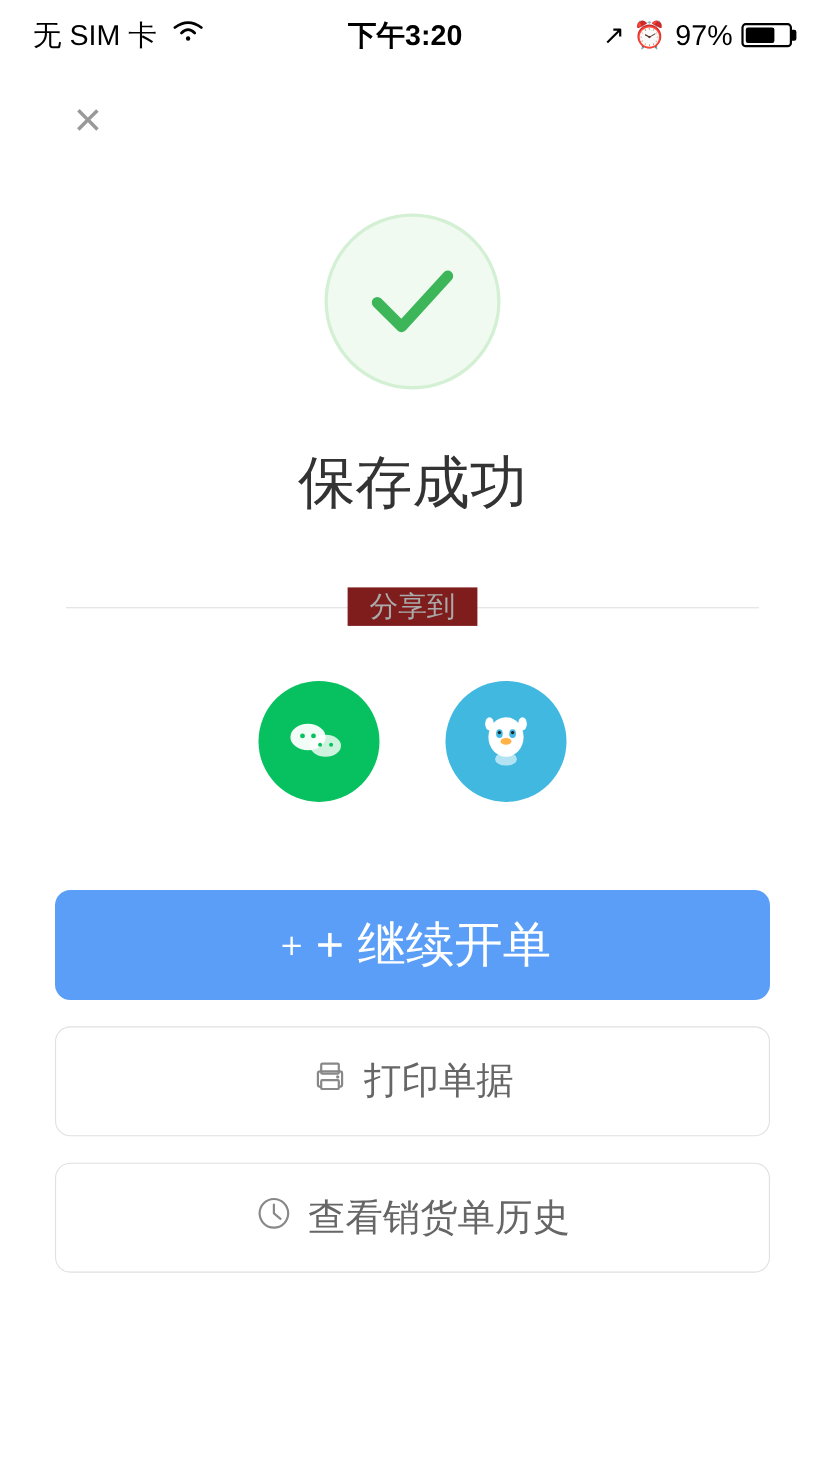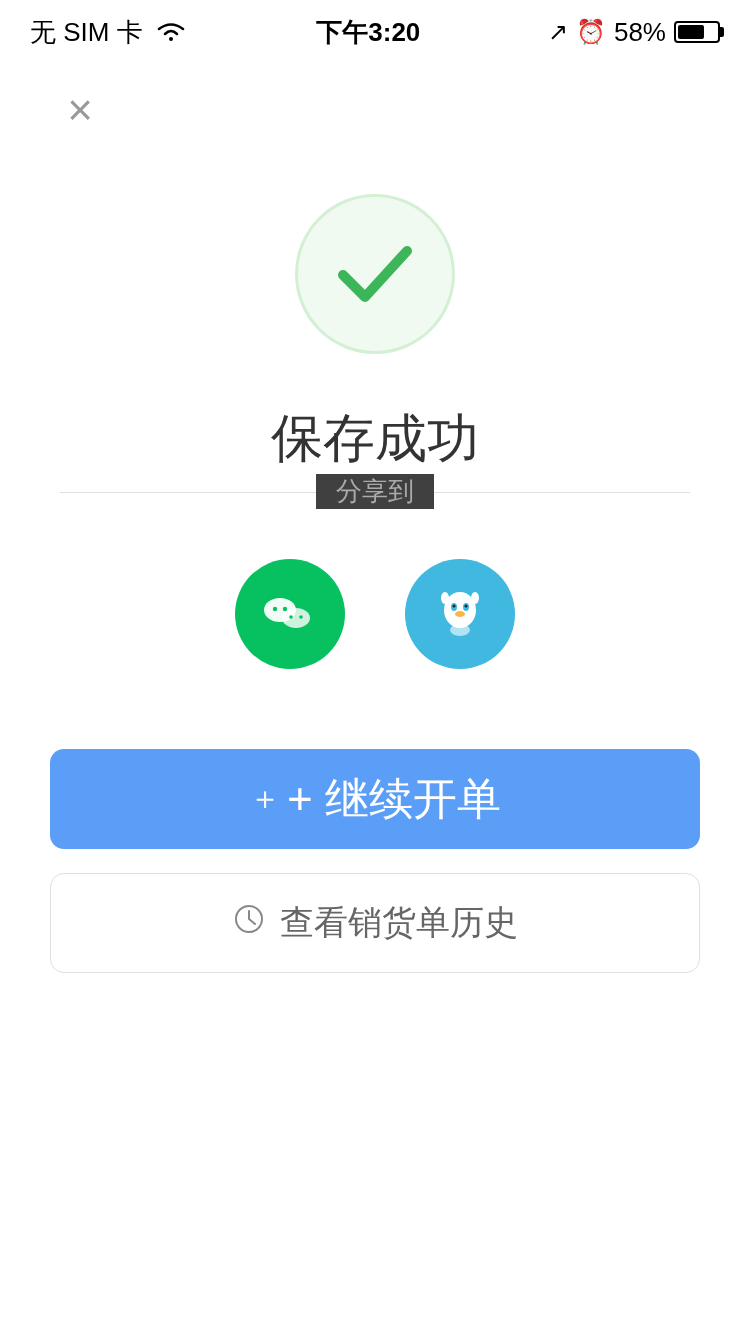--- a/index.html
+++ b/index.html
@@ -23,21 +23,21 @@
       height: 64px;
       background: #ffffff;
       display: flex;
       align-items: center;
       justify-content: space-between;
       padding: 0 30px;
     }
 
     .status-left {
       display: flex;
-      align-items: center;
+      align-items: flex-start;
       gap: 10px;
       font-size: 28px;
       color: #000;
     }
 
     .status-center {
       font-size: 26px;
       font-weight: 600;
       color: #000;
     }
@@ -118,20 +118,21 @@
       align-items: center;
       justify-content: center;
       margin-bottom: 50px;
     }
 
     
     .success-title {
       font-size: 52px;
       font-weight: 400;
       color: #333;
+      margin-bottom: 60px;
     }
 
     
     .share-section {
       width: 100%;
       padding: 0 60px;
       margin-bottom: 50px;
       position: relative;
       display: flex;
       align-items: center;
@@ -141,21 +142,21 @@
     .share-line {
       position: absolute;
       top: 50%;
       left: 60px;
       right: 60px;
       height: 1px;
       background: #e0e0e0;
     }
 
     .share-label {
-      background: #404040;
+      background: #7f1d1d;
       padding: 0 20px;
       font-size: 26px;
       color: #aaa;
       position: relative;
       z-index: 1;
     }
 
     
     .share-icons {
       display: flex;
@@ -256,21 +257,21 @@
     <svg width="36" height="26" viewBox="0 0 36 26" fill="none">
       <path d="M18 20 L18 20" stroke="#000" stroke-width="4" stroke-linecap="round"></path>
       <path d="M12 15 Q18 9 24 15" stroke="#000" stroke-width="2.5" fill="none" stroke-linecap="round"></path>
       <path d="M6 10 Q18 1 30 10" stroke="#000" stroke-width="2.5" fill="none" stroke-linecap="round"></path>
     </svg>
   </div>
   <div class="status-center">下午3:20</div>
   <div class="status-right">
     <span style="font-size:24px;">↗</span>
     <span style="font-size:24px;">⏰</span>
-    <span style="font-size:26px;">58%</span>
+    <span style="font-size:26px;">97%</span>
     <div class="battery-icon">
       <div class="battery-fill"></div>
     </div>
   </div>
 </div>
 
 <div class="close-btn">
   <span class="close-x">×</span>
 </div>
 
@@ -325,20 +326,31 @@
     </div>
   </div>
 
   <div class="action-buttons">
 
     <button class="btn-primary">
       <span class="btn-icon">＋</span>
       <span class="btn-primary-text" style="margin-left:-8px;">+ 继续开单</span>
     </button>
 
+    <button class="btn-secondary">
+      <span class="btn-secondary-icon">
+        <svg width="34" height="34" viewBox="0 0 34 34" fill="none">
+          <rect x="6" y="12" width="22" height="14" rx="2" stroke="#888" stroke-width="2" fill="none"></rect>
+          <rect x="9" y="5" width="16" height="9" rx="1" stroke="#888" stroke-width="2" fill="none"></rect>
+          <rect x="9" y="20" width="16" height="8" rx="1" stroke="#888" stroke-width="2" fill="white"></rect>
+          <circle cx="24" cy="17" r="1.5" fill="#888"></circle>
+        </svg>
+      </span>
+      <span class="btn-secondary-text">打印单据</span>
+    </button>
 
     <button class="btn-secondary">
       <span class="btn-secondary-icon">
         <svg width="34" height="34" viewBox="0 0 34 34" fill="none">
           <circle cx="17" cy="17" r="13" stroke="#888" stroke-width="2" fill="none"></circle>
           <path d="M17 9 L17 17 L23 22" stroke="#888" stroke-width="2" stroke-linecap="round" stroke-linejoin="round"></path>
         </svg>
       </span>
       <span class="btn-secondary-text">查看销货单历史</span>
     </button>

